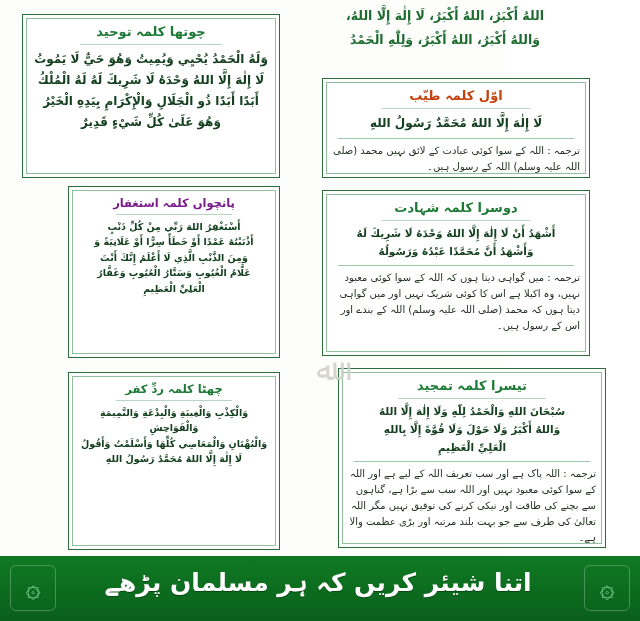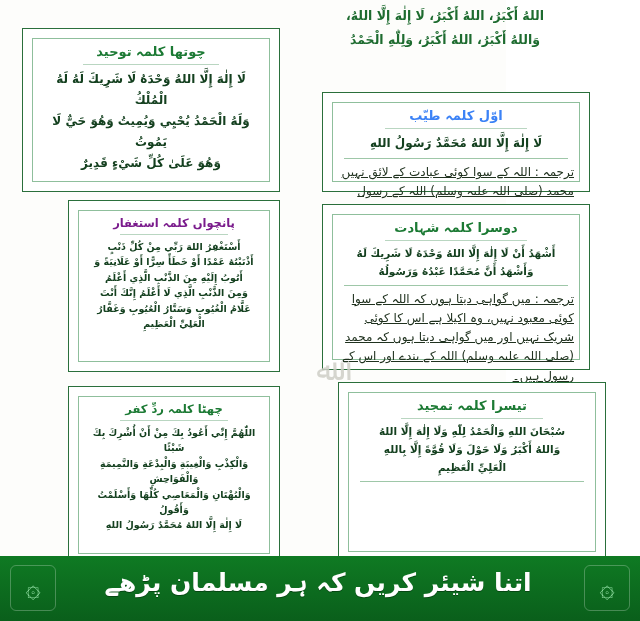--- a/index.html
+++ b/index.html
@@ -34,22 +34,21 @@
     font-weight: bold;
     letter-spacing: .2px;
   }
 
   
   .card {
     position: absolute;
     background: #ffffff;
     border: 1px solid #2a6f3b;
     box-shadow: 0 0 0 2px #ffffff inset;
-    padding: 9px;
-    margin-top: 14px;
+    padding: 3px;
   }
   .card-inner {
     border: 1px solid #8fbf9c;
     padding: 4px 5px 5px 5px;
     height: 100%;
     position: relative;
   }
   .card .title {
     text-align: center;
     direction: rtl;
@@ -69,36 +68,35 @@
   .card .arabic.small { font-size: 10.5px; line-height: 1.7; }
   .card .arabic.tiny  { font-size: 9.5px;  line-height: 1.62; }
   .rule {
     border: 0;
     border-top: 1px solid #9ec7a8;
     margin: 4px 6px;
   }
   .trans {
     direction: rtl;
     text-align: right;
-    font-size: 12px;
+    font-size: 10px;
     line-height: 1.6;
     color: #20321f;
-    text-decoration: underline;
   }
 
   
   #card-tawheed   { left: 22px;  top: 14px;  width: 258px; height: 164px; }
   #card-tayyab    { left: 322px; top: 78px;  width: 268px; height: 100px; }
   #card-istighfar { left: 68px;  top: 186px; width: 212px; height: 172px; }
   #card-shahadat  { left: 322px; top: 190px; width: 268px; height: 166px; }
   #card-radd      { left: 68px;  top: 372px; width: 212px; height: 178px; }
   #card-tamjeed   { left: 338px; top: 368px; width: 268px; height: 180px; }
 
   .t-green  { color: #1c7a34; }
-  .t-red    { color: #3b82f6; }
+  .t-red    { color: #c2410c; }
   .t-purple { color: #7a1b8c; }
 
   .title-rule {
     display: block;
     width: 60%;
     margin: 2px auto 4px auto;
     border-top: 1px solid #b9d6c1;
     height: 0;
   }
 
@@ -163,22 +161,23 @@
   <div class="takbir">
     <div>اللهُ أَكْبَرُ، اللهُ أَكْبَرُ، لَا إِلٰهَ إِلَّا اللهُ،</div>
     <div>وَاللهُ أَكْبَرُ، اللهُ أَكْبَرُ، وَلِلّٰهِ الْحَمْدُ</div>
   </div>
 
   <div class="card" id="card-tawheed">
     <div class="card-inner">
       <div class="title t-green">چوتھا کلمہ توحید</div>
       <span class="title-rule"></span>
       <div class="arabic">
+        <div>وَلَهُ الْحَمْدُ يُحْيِي وَيُمِيتُ وَهُوَ حَيٌّ لَا يَمُوتُ</div>
         <div>لَا إِلٰهَ إِلَّا اللهُ وَحْدَهُ لَا شَرِيكَ لَهُ لَهُ الْمُلْكُ</div>
-        <div>وَلَهُ الْحَمْدُ يُحْيِي وَيُمِيتُ وَهُوَ حَيٌّ لَا يَمُوتُ</div>
+        <div>أَبَدًا أَبَدًا ذُو الْجَلَالِ وَالْإِكْرَامِ بِيَدِهِ الْخَيْرُ</div>
         <div>وَهُوَ عَلَىٰ كُلِّ شَيْءٍ قَدِيرٌ</div>
       </div>
     </div>
   </div>
 
   <div class="card" id="card-tayyab">
     <div class="card-inner">
       <div class="title t-red">اوّل کلمہ طیّب</div>
       <span class="title-rule"></span>
       <div class="arabic">
@@ -189,21 +188,20 @@
     </div>
   </div>
 
   <div class="card" id="card-istighfar">
     <div class="card-inner">
       <div class="title t-purple" style="font-size:11.5px">پانچواں کلمہ استغفار</div>
       <span class="title-rule"></span>
       <div class="arabic tiny">
         <div>أَسْتَغْفِرُ اللهَ رَبِّي مِنْ كُلِّ ذَنْبٍ</div>
         <div>أَذْنَبْتُهُ عَمْدًا أَوْ خَطَأً سِرًّا أَوْ عَلَانِيَةً وَ</div>
-        <div>أَتُوبُ إِلَيْهِ مِنَ الذَّنْبِ الَّذِي أَعْلَمُ</div>
         <div>وَمِنَ الذَّنْبِ الَّذِي لَا أَعْلَمُ إِنَّكَ أَنْتَ</div>
         <div>عَلَّامُ الْغُيُوبِ وَسَتَّارُ الْعُيُوبِ وَغَفَّارُ</div>
         <div>الْعَلِيِّ الْعَظِيمِ</div>
       </div>
     </div>
   </div>
 
   <div class="card" id="card-shahadat">
     <div class="card-inner">
       <div class="title t-green">دوسرا کلمہ شہادت</div>
@@ -215,38 +213,38 @@
       <hr class="rule">
       <div class="trans">ترجمہ : میں گواہی دیتا ہوں کہ اللہ کے سوا کوئی معبود نہیں، وہ اکیلا ہے اس کا کوئی شریک نہیں اور میں گواہی دیتا ہوں کہ محمد (صلی اللہ علیہ وسلم) اللہ کے بندے اور اس کے رسول ہیں۔</div>
     </div>
   </div>
 
   <div class="card" id="card-radd">
     <div class="card-inner">
       <div class="title t-green" style="font-size:11.5px">چھٹا کلمہ ردِّ کفر</div>
       <span class="title-rule"></span>
       <div class="arabic tiny">
-        <div>اللّٰهُمَّ إِنِّي أَعُوذُ بِكَ مِنْ أَنْ أُشْرِكَ بِكَ شَيْئًا</div>
         <div>وَالْكِذْبِ وَالْغِيبَةِ وَالْبِدْعَةِ وَالنَّمِيمَةِ وَالْفَوَاحِشِ</div>
         <div>وَالْبُهْتَانِ وَالْمَعَاصِي كُلِّهَا وَأَسْلَمْتُ وَأَقُولُ</div>
         <div>لَا إِلٰهَ إِلَّا اللهُ مُحَمَّدٌ رَسُولُ اللهِ</div>
       </div>
     </div>
   </div>
 
   <div class="card" id="card-tamjeed">
     <div class="card-inner">
       <div class="title t-green">تیسرا کلمہ تمجید</div>
       <span class="title-rule"></span>
       <div class="arabic small">
         <div>سُبْحَانَ اللهِ وَالْحَمْدُ لِلّٰهِ وَلَا إِلٰهَ إِلَّا اللهُ</div>
         <div>وَاللهُ أَكْبَرُ وَلَا حَوْلَ وَلَا قُوَّةَ إِلَّا بِاللهِ</div>
         <div>الْعَلِيِّ الْعَظِيمِ</div>
       </div>
       <hr class="rule">
+      <div class="trans">ترجمہ : اللہ پاک ہے اور سب تعریف اللہ کے لیے ہے اور اللہ کے سوا کوئی معبود نہیں اور اللہ سب سے بڑا ہے، گناہوں سے بچنے کی طاقت اور نیکی کرنے کی توفیق نہیں مگر اللہ تعالیٰ کی طرف سے جو بہت بلند مرتبہ اور بڑی عظمت والا ہے۔</div>
     </div>
   </div>
 
   <div class="watermark">ﷲ</div>
 
   <div id="bottom-banner">
     <div class="corner-orn" id="orn-left">۞</div>
     <div class="btext">اتنا شیئر کریں کہ ہر مسلمان پڑھے</div>
     <div class="corner-orn" id="orn-right">۞</div>
   </div>

